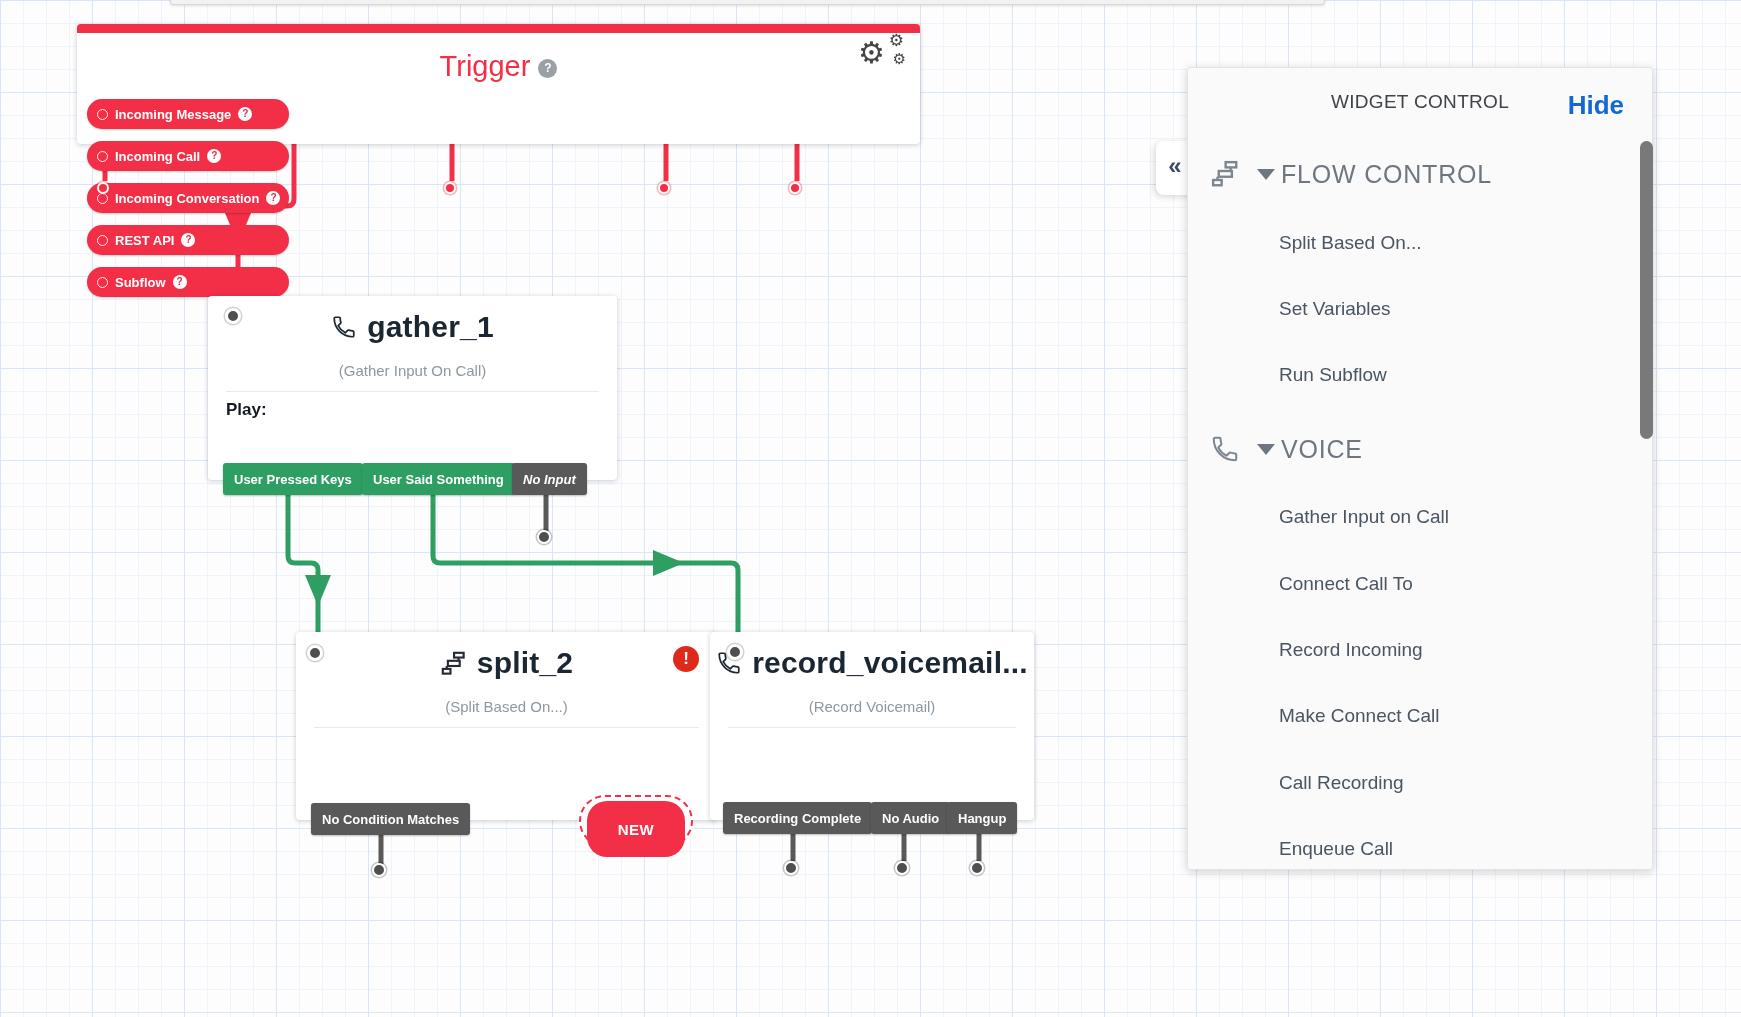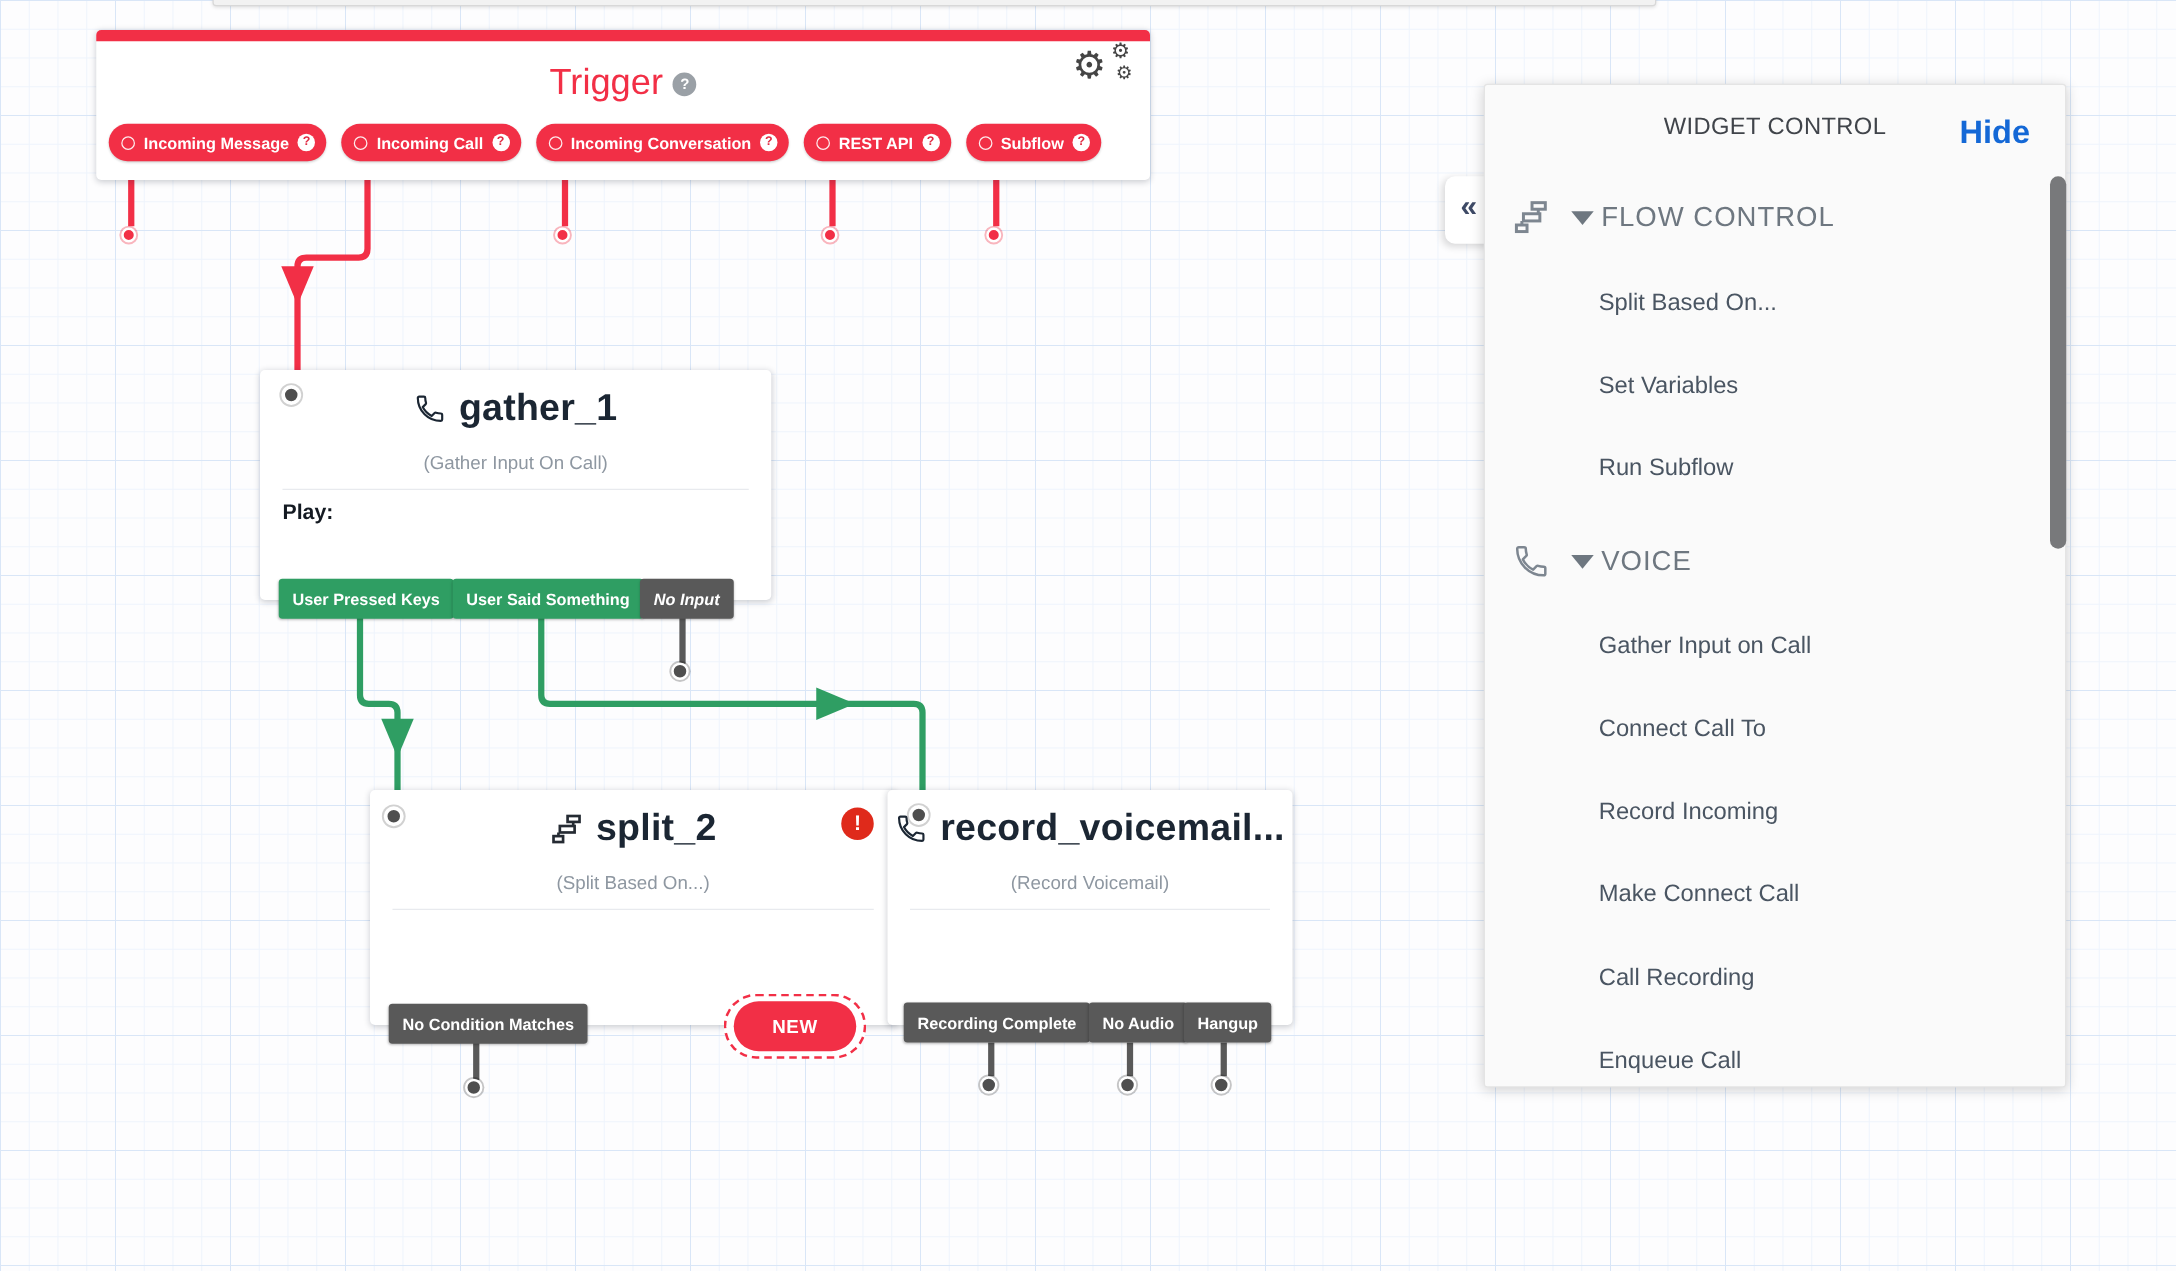--- a/index.html
+++ b/index.html
@@ -50,21 +50,21 @@
   }
   .help-badge {
     display:inline-block; width:19px; height:19px; border-radius:50%;
     background:#9aa0a6; color:#fff; font-size:12px; font-weight:700;
     line-height:19px; text-align:center; vertical-align:4px; margin-left:8px;
   }
   #gear-cluster { position:absolute; top:8px; right:14px; width:48px; height:46px; color:#454545; }
   #gear-cluster .g1 { position:absolute; left:0;  top:6px;  font-size:30px; line-height:30px; }
   #gear-cluster .g2 { position:absolute; right:2px; top:0;  font-size:17px; line-height:17px; }
   #gear-cluster .g3 { position:absolute; right:0; top:19px; font-size:15px; line-height:15px; }
-  #pill-row { position:absolute; left:10px; top:75px; display:flex; gap:12px; }
+  #pill-row { position:absolute; left:10px; top:75px; display:flex; gap:12px;flex-direction:column; }
   .pill {
     height:30px; display:flex; align-items:center; gap:7px; padding:0 9px 0 10px;
     background:#f22f46; border-radius:15px; box-shadow:0 1px 2px rgba(0,0,0,.2);
   }
   .pill-circle { width:11px; height:11px; border:1.5px solid rgba(255,255,255,.9); border-radius:50%; }
   .pill-label { color:#fff; font-size:13px; font-weight:600; white-space:nowrap; }
   .pill-q {
     width:14px; height:14px; border-radius:50%; background:#fff; color:#e02c44;
     font-size:10px; font-weight:700; line-height:14px; text-align:center;
   }
@@ -75,21 +75,21 @@
   #split-widget { left:296px; top:632px; width:421px; height:188px; }
   .error-badge {
     position:absolute; top:14px; right:18px; width:26px; height:26px; border-radius:50%;
     background:#df2a1b; color:#fff; font-size:17px; font-weight:700; line-height:26px; text-align:center;
   }
   #new-outline {
     position:absolute; left:283px; top:163px; width:114px; height:52px;
     border:2px dashed #f22f46; border-radius:26px; background:#fff;
   }
   #new-button {
-    position:absolute; left:6px; top:4px; width:98px; height:40px; border-radius:20px;
+    position:absolute; left:6px; top:4px; width:98px; height:56px; border-radius:20px;
     background:#f22f46; color:#fff; font-size:15px; font-weight:600; letter-spacing:.5px;
     display:flex; align-items:center; justify-content:center;
   }
   
   #record-widget { left:710px; top:632px; width:324px; height:188px; }
   
   #offscreen-edge {
     position:absolute; left:170px; top:-2px; width:1155px; height:7px;
     background:#f2f2f2; border:1px solid #d8d8d8; border-radius:0 0 3px 3px;
     box-shadow:0 1px 3px rgba(0,0,0,.12);
@@ -106,21 +106,21 @@
     position:absolute; left:1187px; top:67px; width:466px; height:803px;
     background:#fafafa; border:1px solid #e4e4e4; border-radius:3px;
     box-shadow:0 2px 10px rgba(0,0,0,.18);
   }
   #library-title {
     position:absolute; top:23px; width:100%; text-align:center;
     font-size:19px; color:#40444a; letter-spacing:.3px;
   }
   #hide-link { position:absolute; top:22px; right:28px; font-size:26px; font-weight:700; color:#1468d6; cursor:pointer; }
   .lib-row { position:absolute; left:0; width:100%; height:40px; display:flex; align-items:center; }
-  .lib-header { color:#6e7780; font-size:22px; letter-spacing:.8px; }
+  .lib-header { color:#6e7780; font-size:25px; letter-spacing:.8px; }
   .lib-header .hdr-icon { position:absolute; left:19px; width:36px; display:flex; justify-content:center; color:#7d8690; }
   .tri-down {
     position:absolute; left:69px; width:0; height:0;
     border-left:9px solid transparent; border-right:9px solid transparent; border-top:11px solid #6e7780;
   }
   .lib-header .hdr-label { position:absolute; left:93px; }
   .lib-item { color:#4a5562; font-size:19px; padding-left:91px; cursor:grab; }
   #scrollbar { position:absolute; right:-1px; top:73px; width:13px; height:298px; background:#78797b; border-radius:7px; }
   .phone-ic, .split-ic { display:inline-block; }
 </style>

